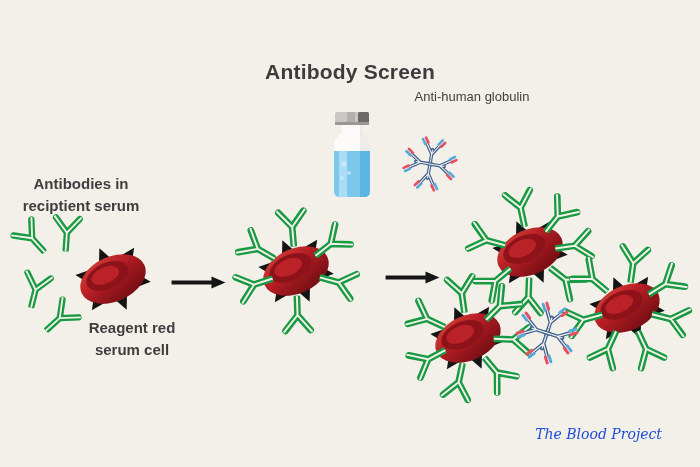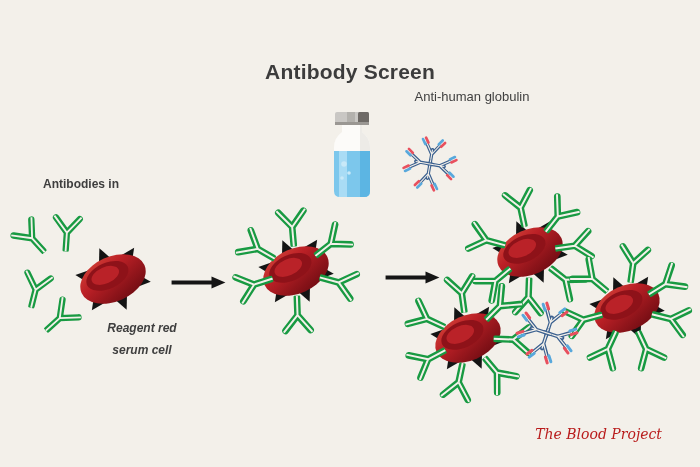--- a/index.html
+++ b/index.html
@@ -7,25 +7,25 @@
     position:relative;
     width:700px;height:467px;
     background:#f3f0ea;
     overflow:hidden;
     font-family:"Liberation Sans", sans-serif;
   }
   .scene{position:absolute;left:0;top:0;}
   .txt{position:absolute;transform:translateX(-50%);text-align:center;color:#3e3e3e;}
   .title{font-size:21px;font-weight:bold;color:#3c3c3c;letter-spacing:.2px;}
   .caption{font-size:13px;line-height:21px;color:#3f3f3f;}
-  .label-bold{font-size:12px;line-height:22px;font-weight:bold;color:#3e3e3e;}
+  .label-bold{font-size:15px;line-height:22px;font-weight:bold;color:#3e3e3e;}
   .watermark{
     position:absolute;right:38px;top:426px;
     font-family:"DejaVu Serif","Liberation Serif",serif;
-    font-style:italic;font-size:14px;color:#b91c1c;
+    font-style:italic;font-size:14px;color:#1d4ed8;
   }
   
   .ab-main{fill:none;stroke:#189a42;stroke-width:7.5;stroke-linecap:round;}
   .ab-carve{fill:none;stroke:#f3f0ea;stroke-width:2.2;}
   
   .spike{fill:#141414;}
   
   .ahg-m{fill:none;stroke:#3b608f;stroke-width:5;stroke-linecap:round;}
   .ahg-c{fill:none;stroke:#f3f0ea;stroke-width:1.6;}
   .ahg-r{stroke:#e8505e;stroke-width:4;stroke-linecap:round;}
@@ -255,21 +255,22 @@
   </svg>
 
   <div class="txt title" style="left:350px;top:28px;margin-top:32px;">Antibody Screen</div>
 
   <div class="txt caption" style="left:472px;top:86px;">
     <div>Anti-human globulin</div>
   </div>
 
   <div class="txt label-bold" style="left:81px;top:173px;">
     <div>Antibodies in</div>
+    <div>reciptient serum</div>
   </div>
 
-  <div class="txt label-bold" style="left:142px;top:317px;font-style:italic;">
+  <div class="txt label-bold" style="left:132px;top:317px;">
     <div>Reagent red</div>
     <div>serum cell</div>
   </div>
 
   <div class="watermark">The Blood Project</div>
 </div>
 
 </body></html>

